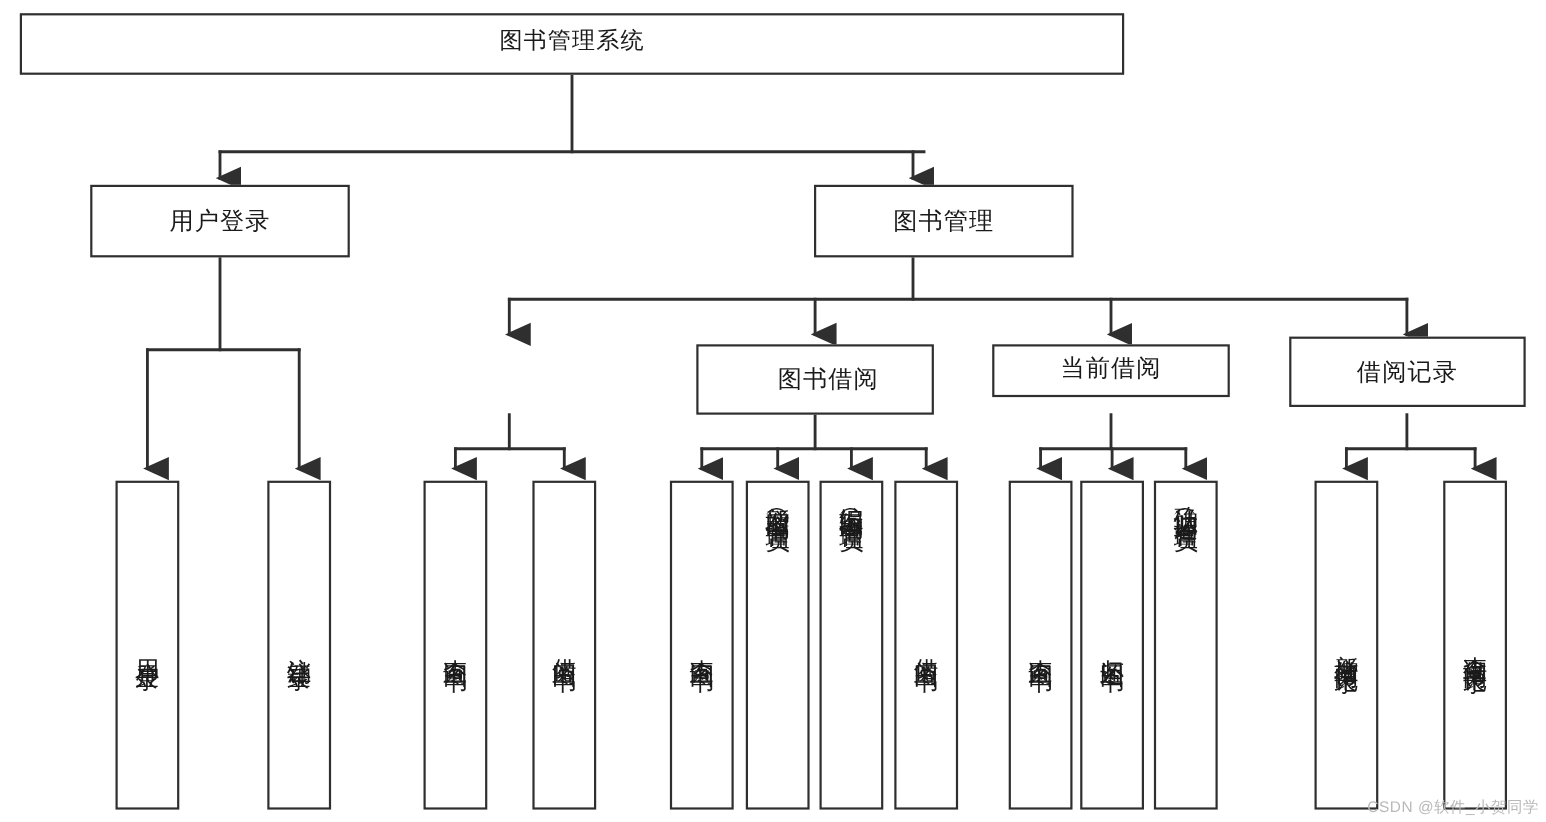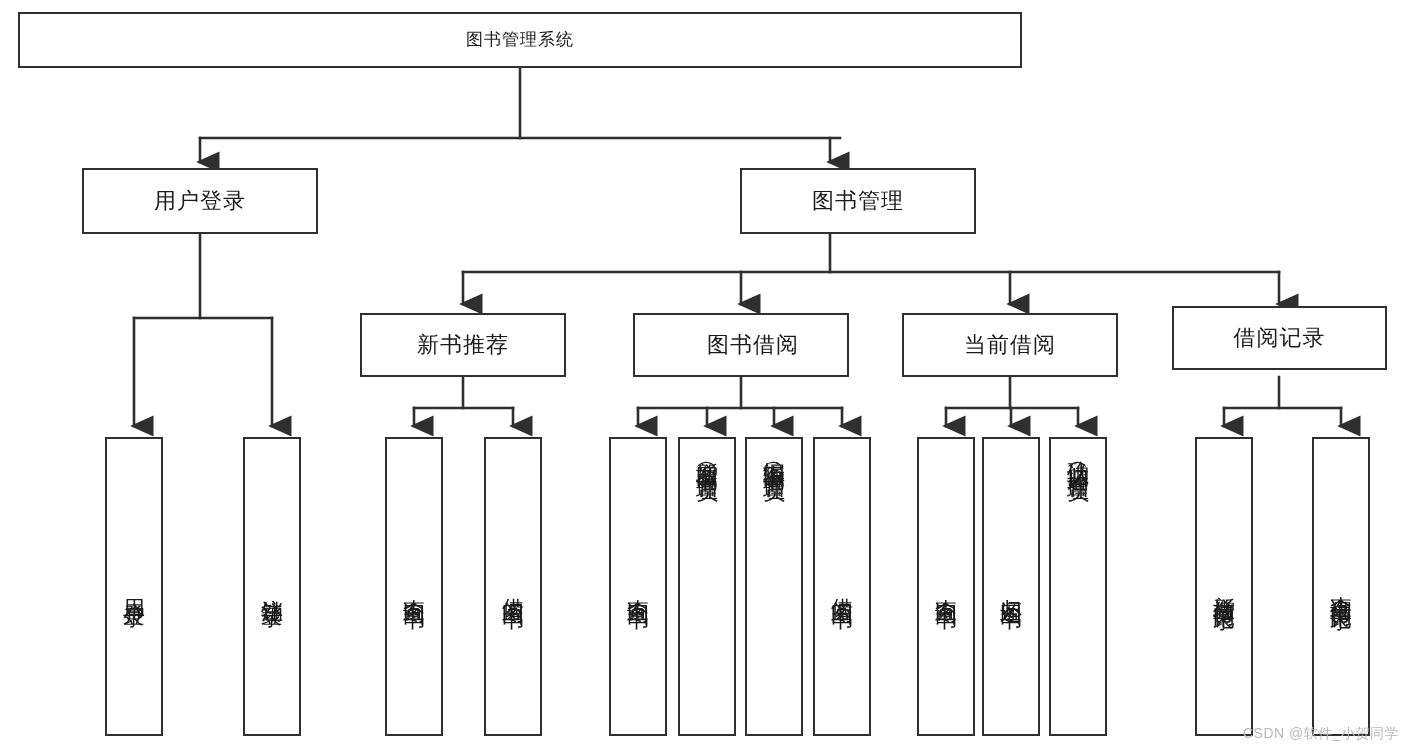--- a/index.html
+++ b/index.html
@@ -37,22 +37,23 @@
     color: #1a1a1a;
   }
   .node .label {
     display: block;
     text-align: center;
     line-height: 1.18;
     white-space: nowrap;
   }
   
   .node.level0 .label {
-    font-size: 17px;
+    font-size: 21px;
     letter-spacing: 1px;
+    font-family: Liberation Mono, monospace;
   }
   
   .node.level1 .label,
   .node.level2 .label {
     font-size: 22px;
     letter-spacing: 1px;
   }
   
   .node.leaf {
     align-items: flex-start;
@@ -144,27 +145,24 @@
     <span class="label">图书管理系统</span>
   </div>
 
   <div class="node level1" style="left:82px; top:168px; width:236px; height:66px;">
     <span class="label">用户登录</span>
   </div>
   <div class="node level1" style="left:712px; top:168px; width:236px; height:66px;margin-left:28px;">
     <span class="label">图书管理</span>
   </div>
 
-  <div class="node level2" style="left:360px; top:313px; width:206px; height:64px;">
-    <span class="label">新书推荐</span>
-  </div>
   <div class="node level2" style="left:633px; top:313px; width:216px; height:64px;padding-left:24px;">
     <span class="label">图书借阅</span>
   </div>
-  <div class="node level2" style="left:902px; top:313px; width:216px; height:64px;">
+  <div class="node level2" style="left:902px; top:313px; width:216px; height:48px;font-family:Liberation Mono, monospace;">
     <span class="label">当前借阅</span>
   </div>
   <div class="node level2" style="left:1172px; top:306px; width:215px; height:64px;">
     <span class="label">借阅记录</span>
   </div>
 
   <div class="node leaf center" style="left:105px; top:437px; width:58px; height:299px;">
     <span class="label">用户登录</span>
   </div>
   <div class="node leaf center" style="left:243px; top:437px; width:58px; height:299px;">

